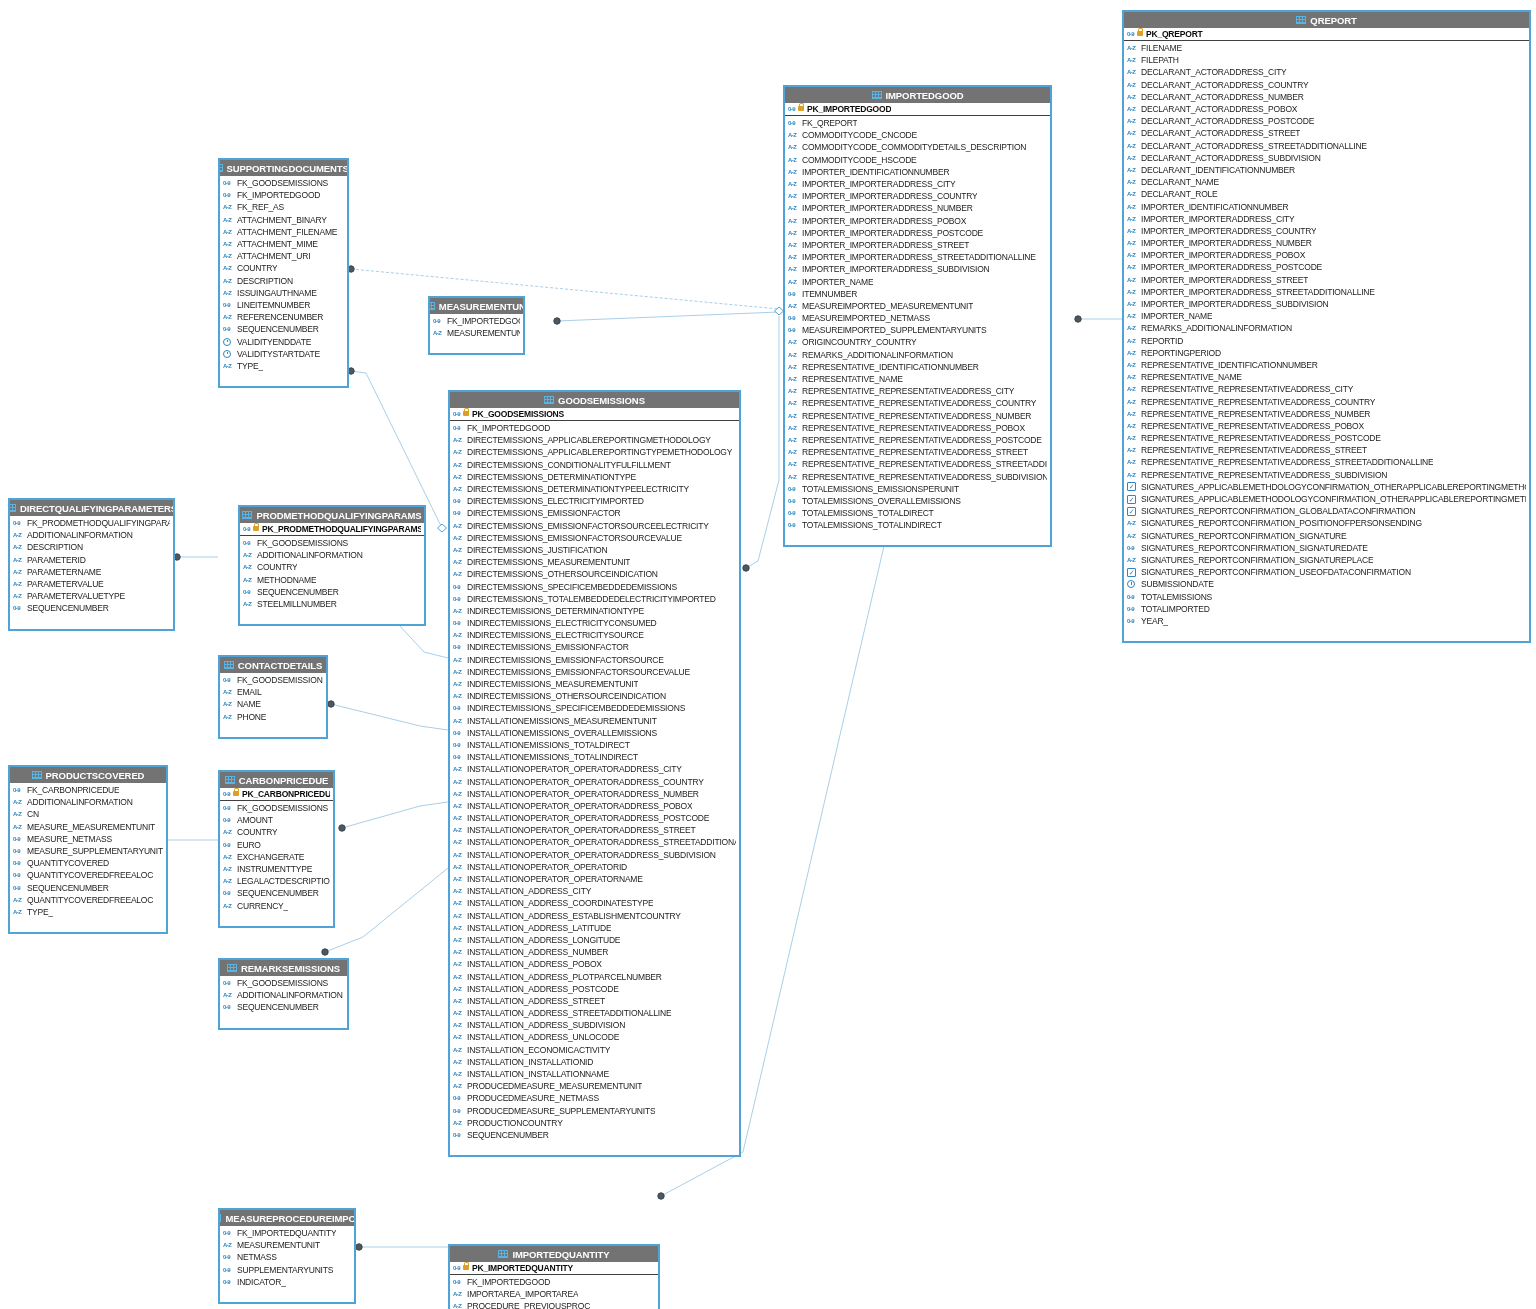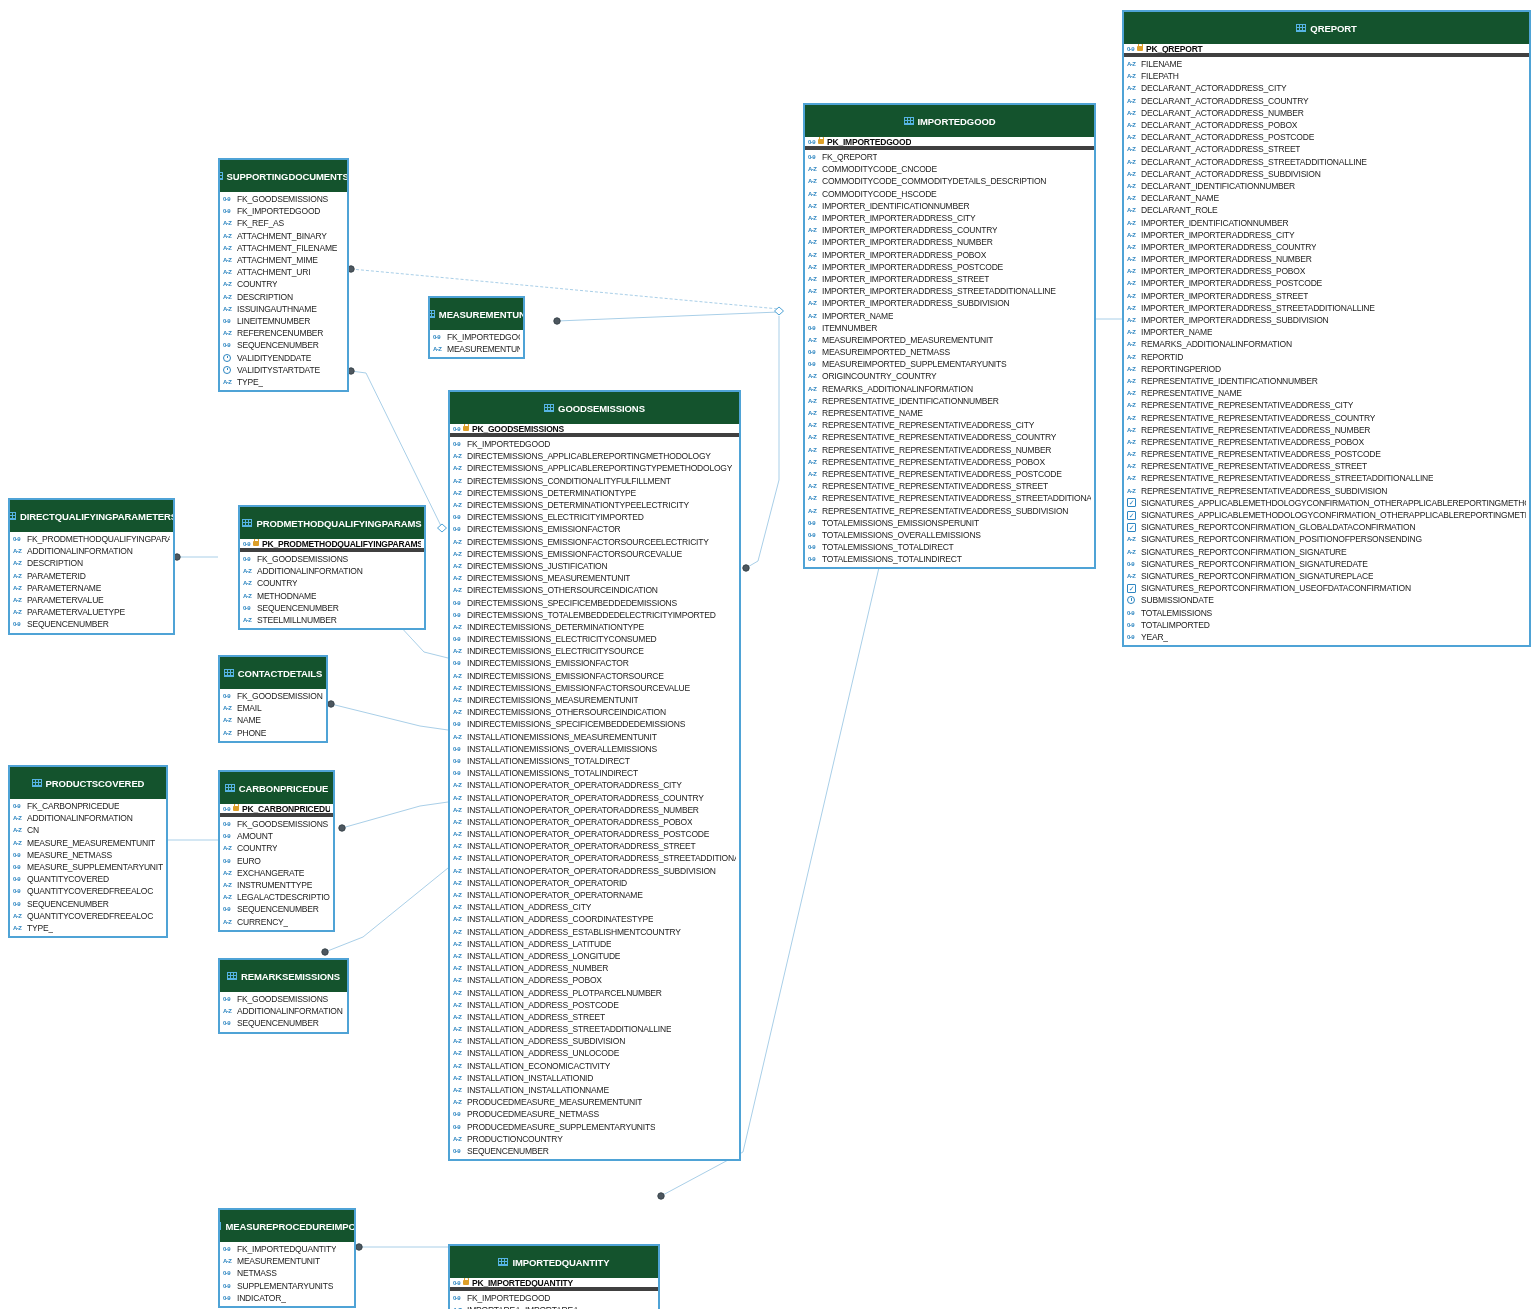--- a/index.html
+++ b/index.html
@@ -1,23 +1,23 @@
 <!DOCTYPE html>
 <html><head>
 <meta charset="utf-8">
 <style>
   html,body{margin:0;padding:0;background:#fff;}
   body{width:1536px;height:1309px;position:relative;font-family:"Liberation Sans",sans-serif;overflow:hidden;}
   #canvas{position:absolute;left:0;top:0;width:1536px;height:1309px;}
   #wires{position:absolute;left:0;top:0;z-index:1;}
   .table{position:absolute;background:#fff;border:2px solid #4fa3d6;z-index:2;box-sizing:border-box;}
-  .thead{background:#14532d;color:#fff;font-weight:bold;font-size:9.5px;height:16px;display:flex;align-items:center;justify-content:center;gap:4px;white-space:nowrap;overflow:hidden;letter-spacing:-0.1px;padding:8px 2px;}
+  .thead{background:#737373;color:#fff;font-weight:bold;font-size:9.5px;height:16px;display:flex;align-items:center;justify-content:center;gap:4px;white-space:nowrap;overflow:hidden;letter-spacing:-0.1px;padding:0 2px;}
   .ticon{width:10px;height:8px;flex:0 0 10px;border:1px solid #57b4e4;box-sizing:border-box;background-image:linear-gradient(#57b4e4 1px,transparent 1px),linear-gradient(90deg,#57b4e4 1px,transparent 1px);background-size:3px 3px;background-position:-1px -1px;}
-  .pkrow{display:flex;align-items:center;gap:3px;font-weight:bold;font-size:8.5px;color:#0b0b0b;padding:1px 3px;border-bottom:4px solid #404040;height:13px;white-space:nowrap;overflow:hidden;letter-spacing:-0.2px;box-sizing:border-box;}
-  .body{padding:1px 0 2px;}
+  .pkrow{display:flex;align-items:center;gap:3px;font-weight:bold;font-size:8.5px;color:#0b0b0b;padding:1px 3px;border-bottom:1px solid #404040;height:13px;white-space:nowrap;overflow:hidden;letter-spacing:-0.2px;box-sizing:border-box;}
+  .body{padding:1px 0 14px;}
   .colrow{display:flex;align-items:center;gap:3px;font-size:8.5px;color:#222;padding:0 3px;height:12.2px;white-space:nowrap;overflow:hidden;letter-spacing:-0.2px;}
   .icon-txt,.icon-num{font-size:6px;font-weight:bold;color:#2e86c1;width:11px;flex:0 0 11px;letter-spacing:-0.5px;text-align:left;}
   .icon-date{width:8px;height:8px;flex:0 0 8px;border:1px solid #2e86c1;border-radius:50%;position:relative;box-sizing:border-box;margin-right:3px;}
   .icon-date:after{content:'';position:absolute;left:2.5px;top:1px;width:1px;height:2.5px;background:#2e86c1;}
   .icon-bool{width:9px;height:9px;flex:0 0 9px;border:1px solid #2e86c1;border-radius:1px;color:#2e86c1;font-size:7px;line-height:7px;text-align:center;box-sizing:border-box;margin-right:2px;}
   .icon-bool:after{content:'\2713';}
   .lock{width:6px;height:5px;background:#dd9f28;border-radius:1px;position:relative;margin:-1px 0 0 -4px;flex:0 0 6px;}
   .lock:before{content:'';position:absolute;top:-3px;left:0.5px;width:3px;height:3px;border:1px solid #dd9f28;border-bottom:none;border-radius:2px 2px 0 0;}
   .colname{overflow:hidden;}
 </style>
@@ -136,21 +136,21 @@
         <div class="colrow">
           <span class="icon-num">0-9</span>
           <span class="colname">FK_IMPORTEDGOOD</span>
         </div>
         <div class="colrow">
           <span class="icon-txt">A-Z</span>
           <span class="colname">MEASUREMENTUNIT</span>
         </div>
       </div>
     </div>
-    <div class="table" style="left: 783px; top: 103px; width: 293px; margin-left: 20px;">
+    <div class="table" style="left: 783px; top: 85px; width: 269px;">
       <div class="thead">
         <span class="ticon"></span>
         <span>IMPORTEDGOOD</span>
       </div>
       <div class="pkrow">
         <span class="icon-num">0-9</span>
         <span class="lock"></span>
         <span class="colname">PK_IMPORTEDGOOD</span>
       </div>
       <div class="body">

